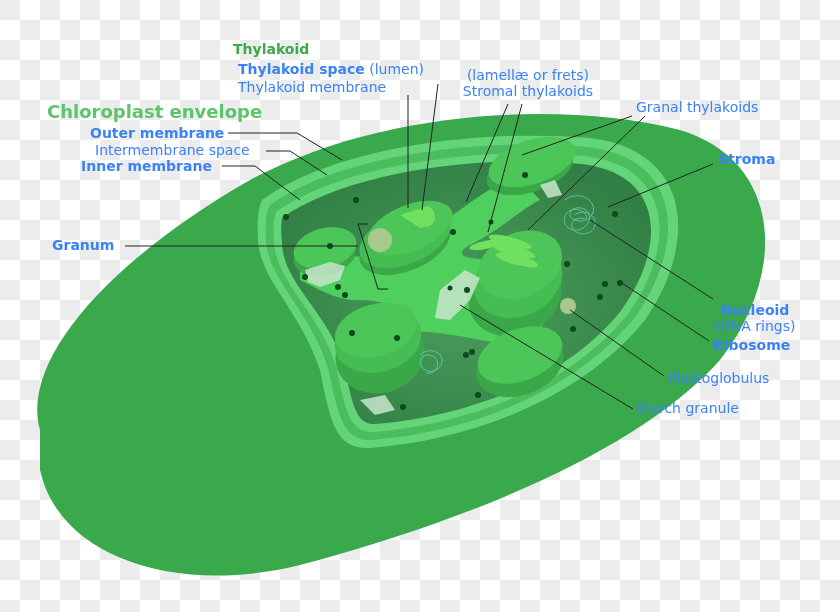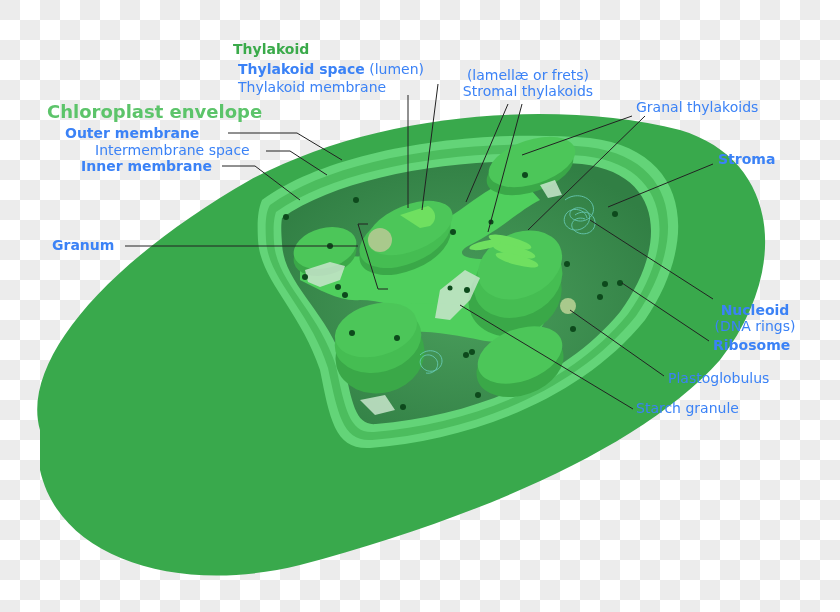--- a/index.html
+++ b/index.html
@@ -154,21 +154,21 @@
 </svg>
 
 <div class="lbl green-head" style="left:233px;top:41px;">Thylakoid</div>
 <div class="lbl" style="left:238px;top:61px;">
   <span class="b">Thylakoid space</span>
   <span class="n">(lumen)</span>
 </div>
 <div class="lbl" style="left:238px;top:79px;">Thylakoid membrane</div>
 
 <div class="lbl green-light" style="left:47px;top:104px;">Chloroplast envelope</div>
-<div class="lbl b" style="left:65px;top:125px;">Outer membrane</div>
+<div class="lbl b" style="left:90px;top:125px;">Outer membrane</div>
 <div class="lbl" style="left:95px;top:142px;">Intermembrane space</div>
 <div class="lbl b" style="left:81px;top:158px;">Inner membrane</div>
 
 <div class="lbl center" style="left:453px;top:67px;width:150px;">
   <div>(lamellæ or frets)</div>
   <div>Stromal thylakoids</div>
 </div>
 
 <div class="lbl" style="left:636px;top:99px;text-align:right;">Granal thylakoids</div>
 <div class="lbl b" style="left:718px;top:151px;">Stroma</div>

